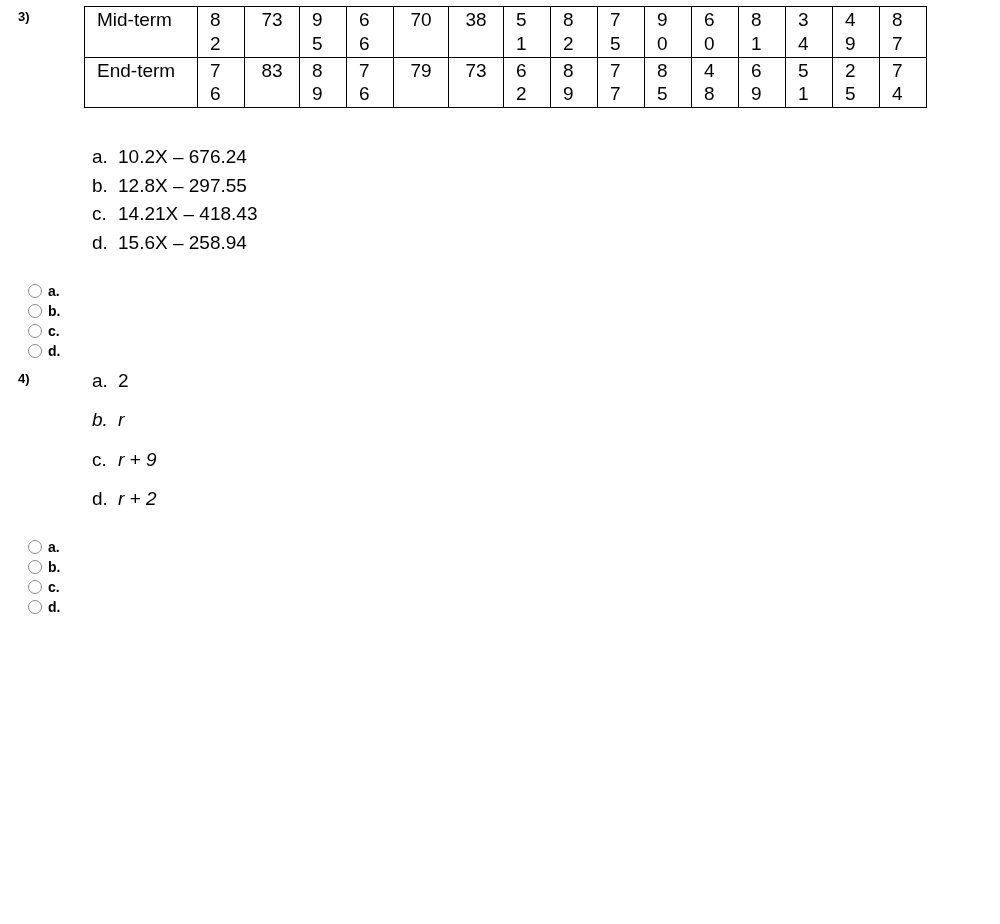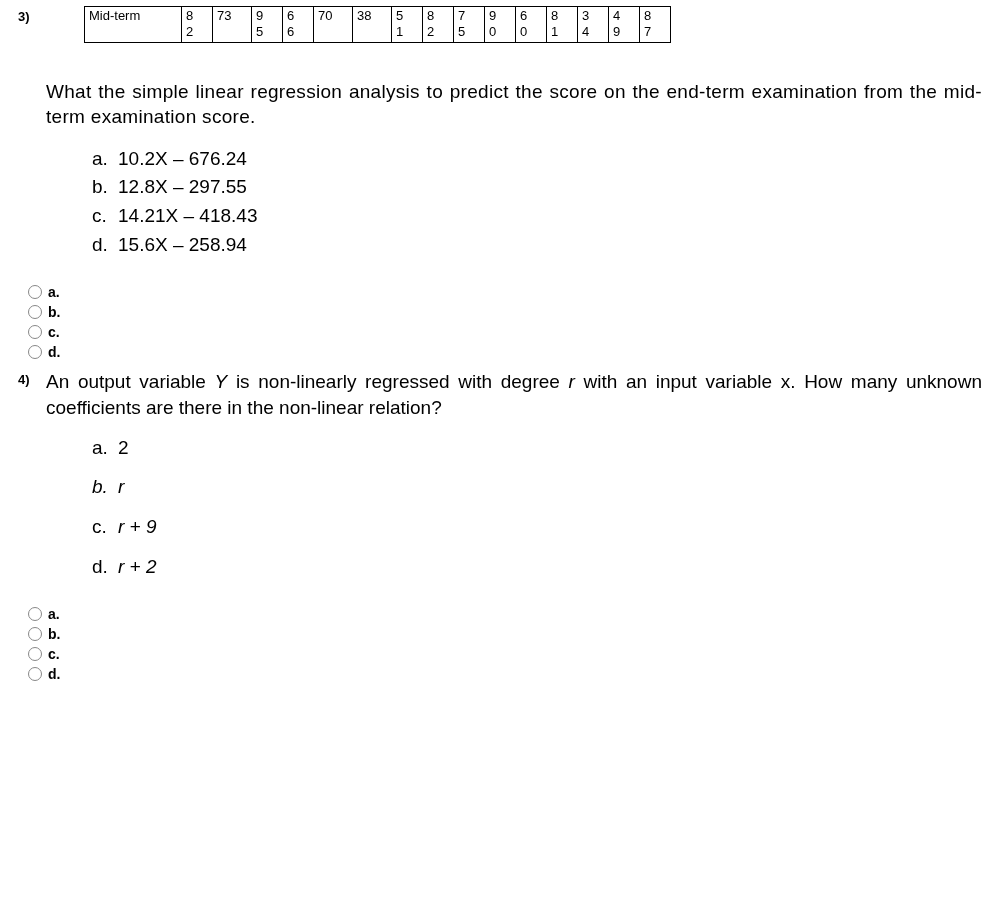--- a/index.html
+++ b/index.html
@@ -29,30 +29,30 @@
       text-align: justify;
       margin-bottom: 14px;
       letter-spacing: 0.4px;
     }
     table.data {
       border-collapse: collapse;
       margin: 0 0 36px 38px;
     }
     table.data td {
       border: 1px solid #000;
-      padding: 1px 4px;
-      font-size: 13px;
+      padding: 1px 12px;
+      font-size: 19px;
       line-height: 1.25;
       vertical-align: top;
     }
     table.data td.rowhead {
       width: 88px;
     }
     table.data td.w1 { width: 22px; text-align: left; }
-    table.data td.w2 { width: 30px; text-align: left; }
+    table.data td.w2 { width: 30px; text-align: center; }
     .q-prompt {
       text-align: justify;
       margin-bottom: 16px;
       letter-spacing: 0.3px;
     }
     .inline-options {
       margin-left: 46px;
       margin-bottom: 20px;
     }
     .inline-options .opt {
@@ -104,24 +104,41 @@
         <td class="w1">5<br>1</td>
         <td class="w1">8<br>2</td>
         <td class="w1">7<br>5</td>
         <td class="w1">9<br>0</td>
         <td class="w1">6<br>0</td>
         <td class="w1">8<br>1</td>
         <td class="w1">3<br>4</td>
         <td class="w1">4<br>9</td>
         <td class="w1">8<br>7</td>
       </tr>
+      <tr>
+        <td class="rowhead">End-term</td>
+        <td class="w1">7<br>6</td>
+        <td class="w2">83</td>
+        <td class="w1">8<br>9</td>
+        <td class="w1">7<br>6</td>
+        <td class="w2">79</td>
+        <td class="w2">73</td>
+        <td class="w1">6<br>2</td>
+        <td class="w1">8<br>9</td>
+        <td class="w1">7<br>7</td>
+        <td class="w1">8<br>5</td>
+        <td class="w1">4<br>8</td>
+        <td class="w1">6<br>9</td>
+        <td class="w1">5<br>1</td>
+        <td class="w1">2<br>5</td>
+        <td class="w1">7<br>4</td>
+      </tr>
     </tbody>
       </table>
 
-    <div class="q-prompt">What the simple linear regression analysis to predict the score on the end-term examination from the mid-term examination score.</div>
 
     <div class="inline-options">
       <div class="opt">
         <span class="lab">a.</span>
         <span>10.2X – 676.24</span>
       </div>
       <div class="opt">
         <span class="lab">b.</span>
         <span>12.8X – 297.55</span>
       </div>
@@ -152,23 +169,20 @@
   </div>
   <div class="radio-row">
     <span class="radio"></span>
     <span>d.</span>
   </div>
 </div>
 
 <div class="question">
   <div class="q-num">4)</div>
   <div class="q-body">
-    <div class="q-text" style="letter-spacing:0;">
-      <span>An output variable </span><span class="italic">Y</span><span> is non-linearly regressed with degree </span><span class="italic">r</span><span> with an input variable x.   How many unknown coefficients are there in the non-linear relation?</span>
-    </div>
 
     <div class="inline-options q4-options">
       <div class="opt">
         <span class="lab">a.</span>
         <span>2</span>
       </div>
       <div class="opt italic">
         <span class="lab">b.</span>
         <span>r</span>
       </div>

